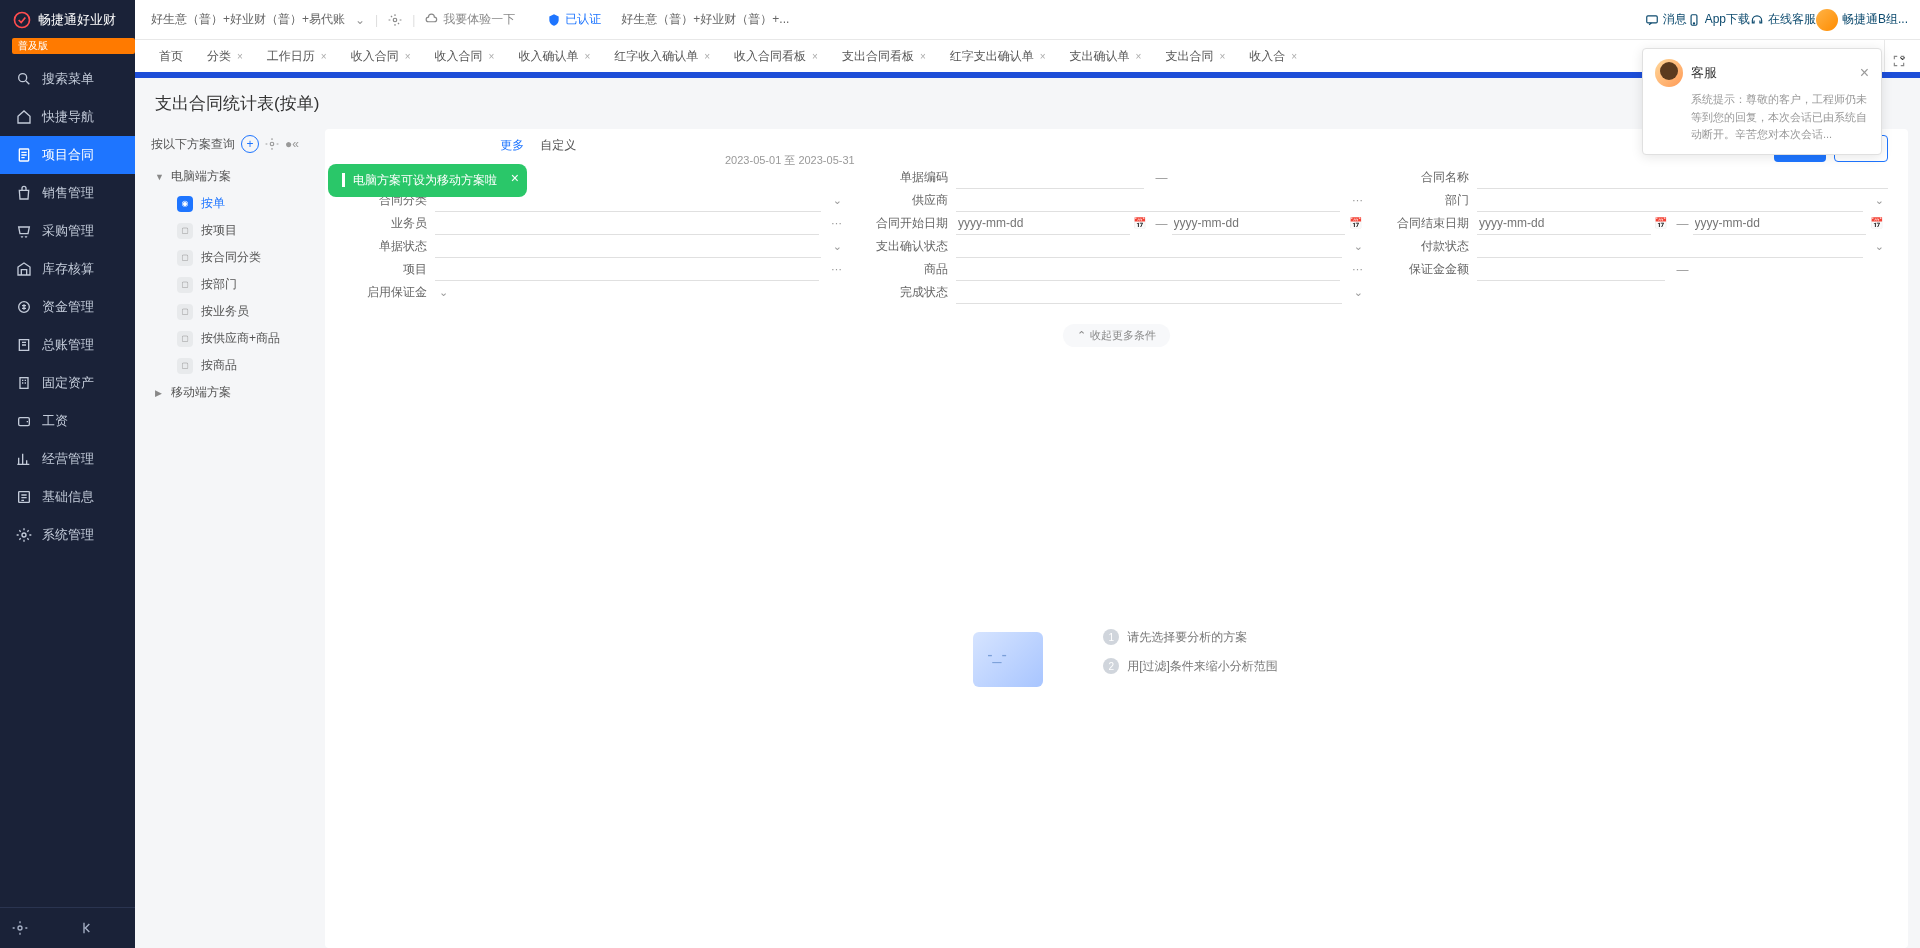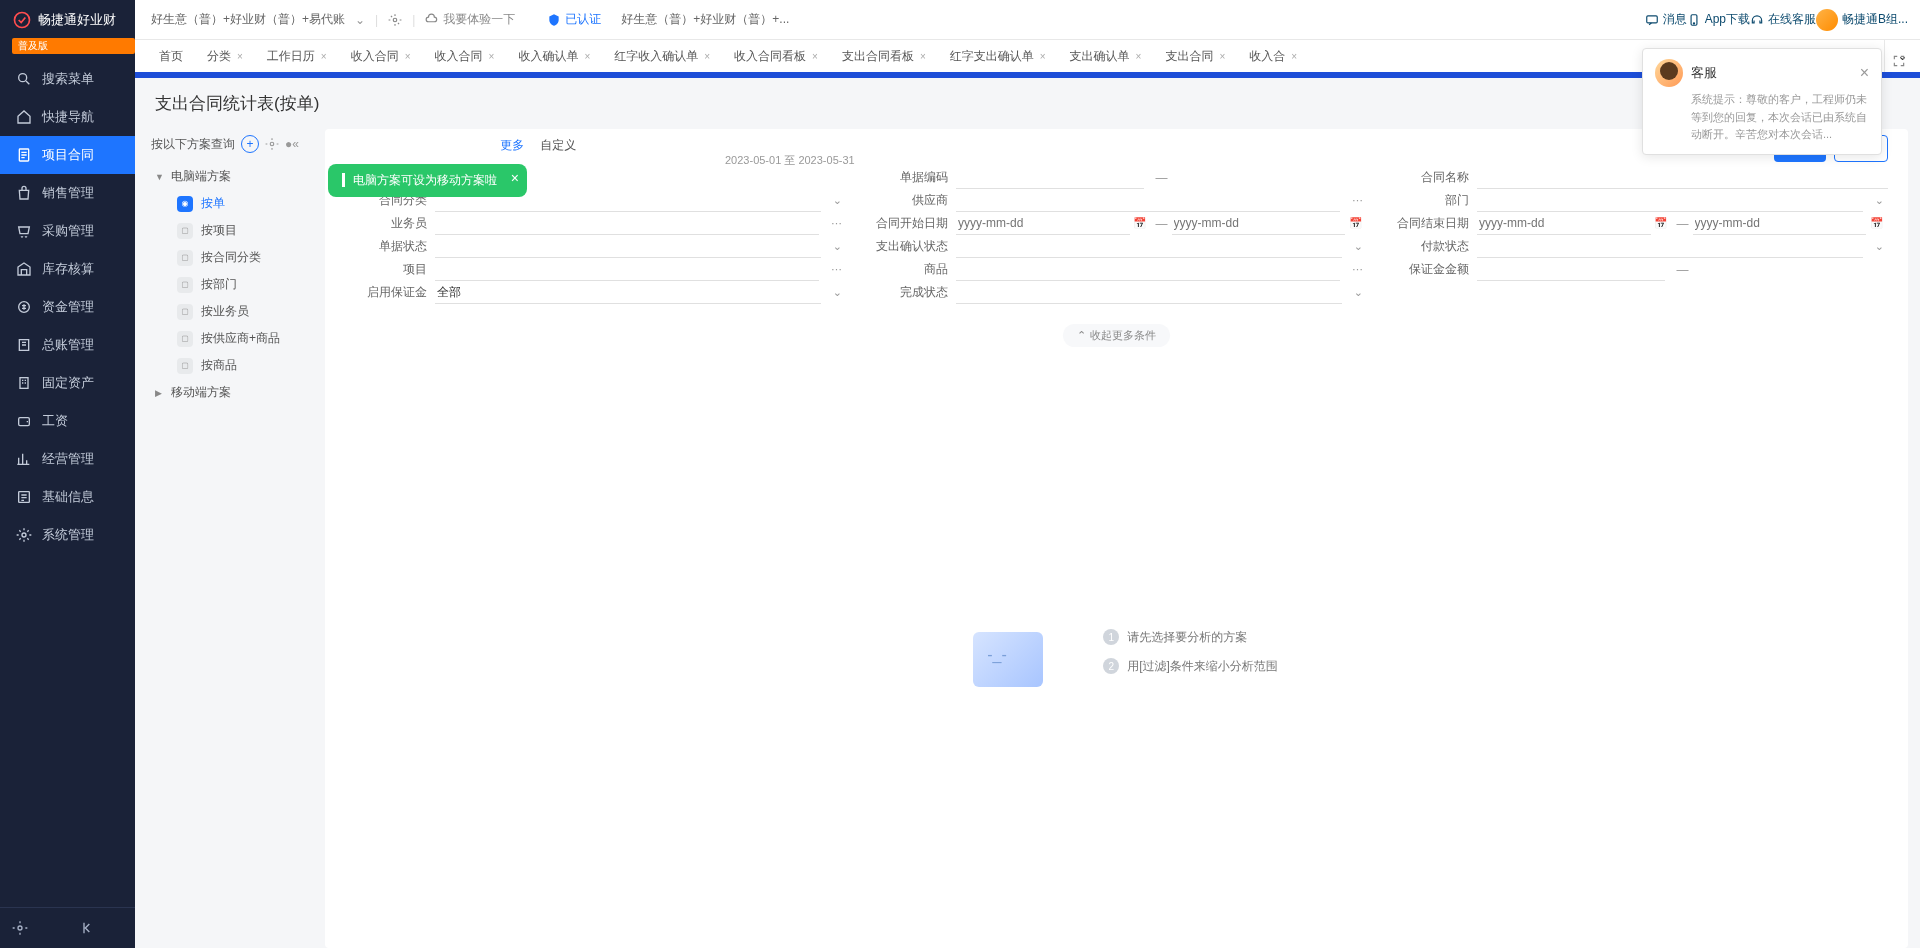--- a/index.html
+++ b/index.html
@@ -488,21 +488,20 @@
               <span class="filter-suffix">⋯</span>
             </div>
             <div class="filter-row">
               <span class="filter-label">保证金金额</span>
               <input class="filter-input" style="">
               <span class="filter-dash">—</span>
               <input class="filter-input" style="visibility: hidden;">
             </div>
             <div class="filter-row">
               <span class="filter-label">启用保证金</span>
-              <input class="filter-input" value="全部" style="">
               <span class="filter-suffix">⌄</span>
             </div>
             <div class="filter-row">
               <span class="filter-label">完成状态</span>
               <input class="filter-input" value="" style="">
               <span class="filter-suffix">⌄</span>
             </div>
             <div class="filter-row"></div>
           </div>
         <div class="collapse-wrap">

